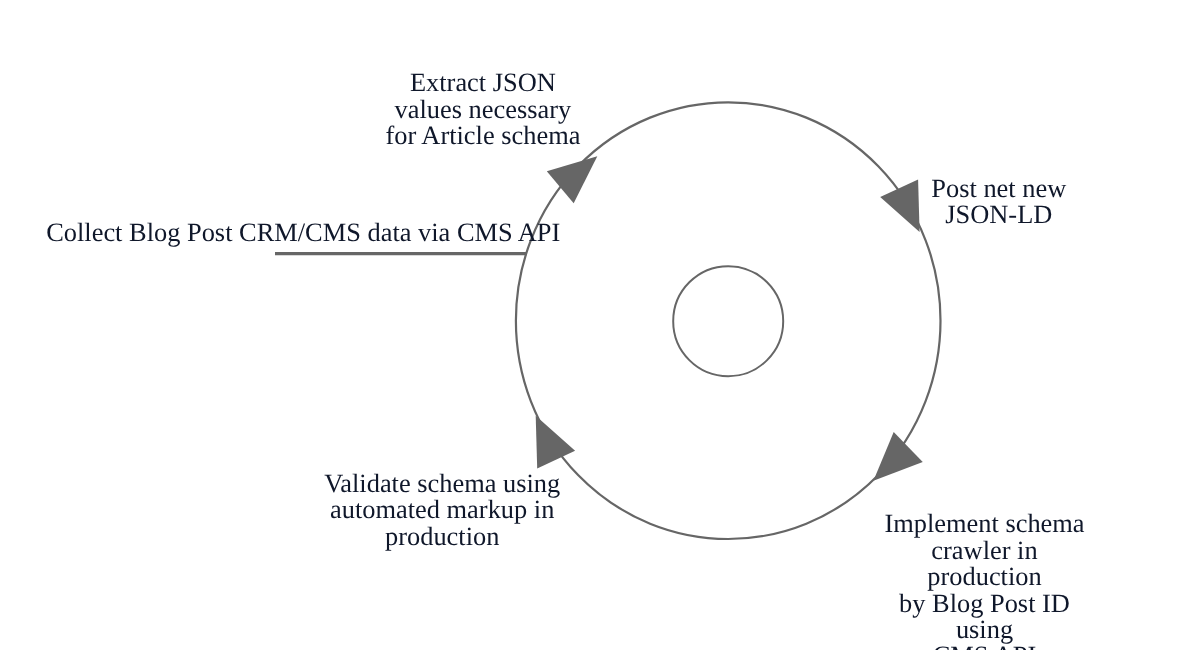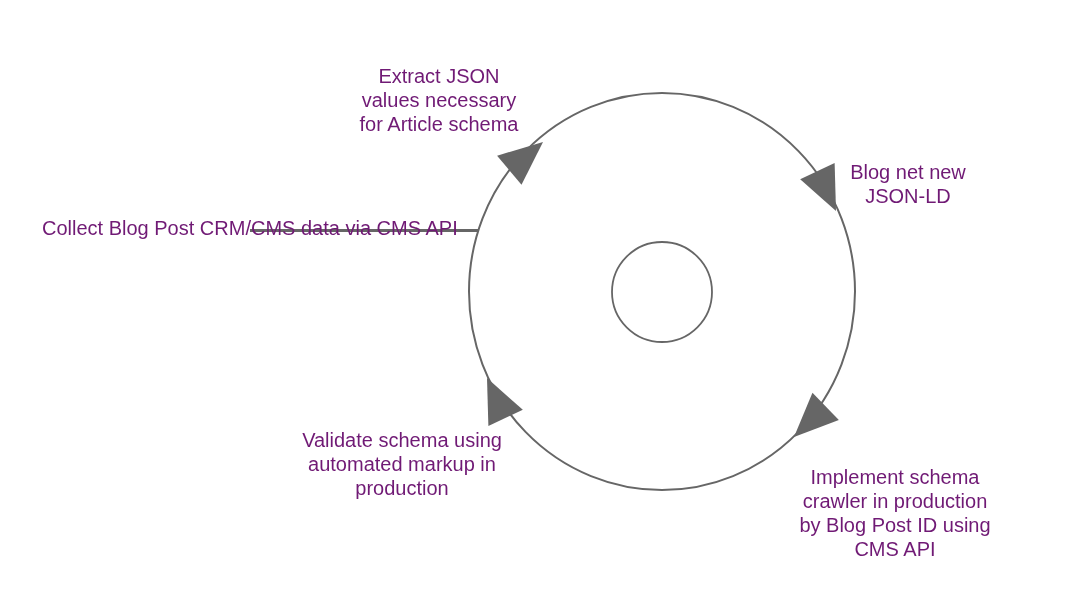--- a/index.html
+++ b/index.html
@@ -18,35 +18,36 @@
   }
   .diagram-svg {
     position: absolute;
     left: 0;
     top: 0;
     width: 1088px;
     height: 591px;
   }
   .step-label {
     position: absolute;
-    font-size: 20px;
+    font-size: 24px;
     line-height: 24px;
     white-space: pre-line;
     text-align: center;
-    color: #701a75;
+    color: #0f172a;
+    font-family: Liberation Serif, serif;
   }
   .step-label.centered {
     transform: translateX(-50%);
   }
   .step-label.single-line {
     white-space: pre;
     text-align: left;
   }
   .label-extract   { left: 439px; top: 64px;  }
-  .label-collect   { left: 42px;  top: 216px; }
+  .label-collect   { left: 42px;  top: 200px; }
   .label-build     { left: 908px; top: 160px; }
   .label-validate  { left: 402px; top: 428px; }
   .label-implement { left: 895px; top: 465px; }
 </style>
 </head>
 <body>
 
 <div class="canvas">
 
   <svg class="diagram-svg" viewBox="0 0 1088 591" xmlns="http://www.w3.org/2000/svg">
@@ -62,21 +63,21 @@
     <polygon points="0,0 -44,-19 -44,19" fill="#666666" transform="translate(794,437) rotate(136)"></polygon>
     <polygon points="0,0 -44,-19 -44,19" fill="#666666" transform="translate(487,378) rotate(-115)"></polygon>
   </svg>
 
   <div class="step-label single-line label-collect">Collect Blog Post CRM/CMS data via CMS API</div>
 
   <div class="step-label centered label-extract">Extract JSON
 values necessary
 for Article schema</div>
 
-  <div class="step-label centered label-build">Blog net new
+  <div class="step-label centered label-build">Post net new
 JSON-LD</div>
 
   <div class="step-label centered label-implement">Implement schema
 crawler in production
 by Blog Post ID using
 CMS API</div>
 
   <div class="step-label centered label-validate">Validate schema using
 automated markup in
 production</div>

